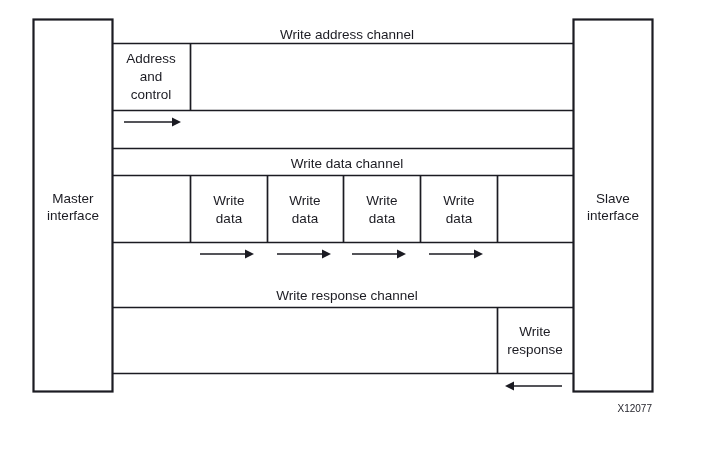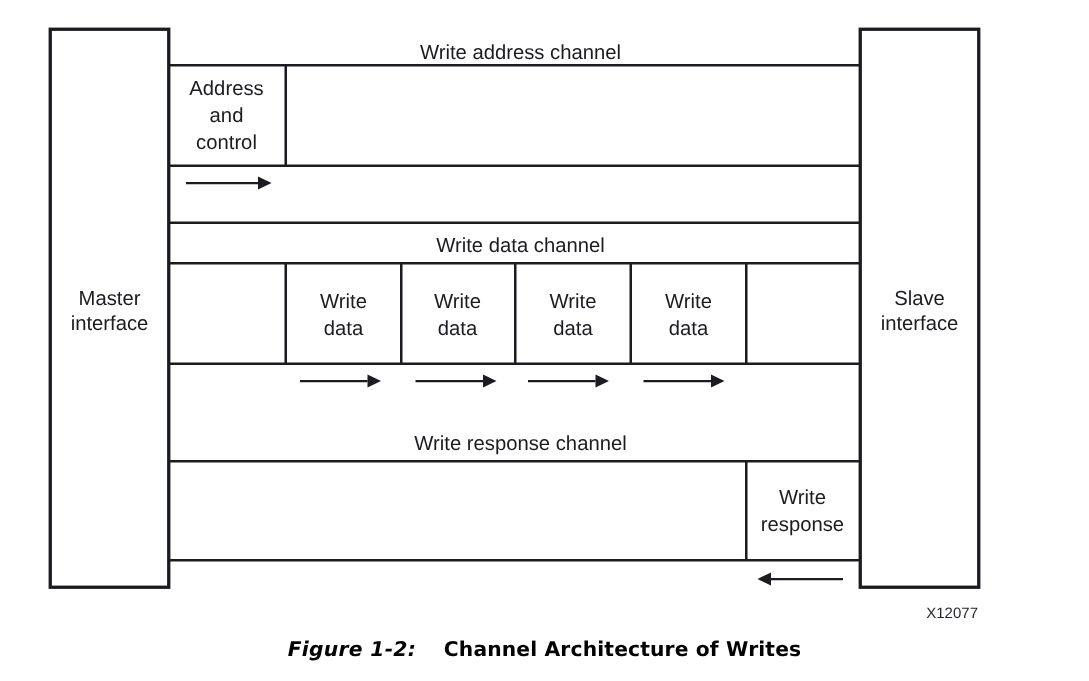--- a/index.html
+++ b/index.html
@@ -149,18 +149,14 @@
 
       <g>
         <line x1="514" y1="386" x2="562" y2="386" stroke="#1b1b22" stroke-width="1.5"></line>
         <path d="M 514 381.6 L 505 386 L 514 390.4 Z" fill="#1b1b22"></path>
       </g>
     </g>
 
     <text class="dg-text-small" x="652" y="412" text-anchor="end">X12077</text>
   </svg>
 
-  <div class="cap-wrap">
-    <span class="cap-num">Figure 1-2:</span>
-    <span class="cap-title">Channel Architecture of Writes</span>
-  </div>
 
 </div>
 
 </body></html>

